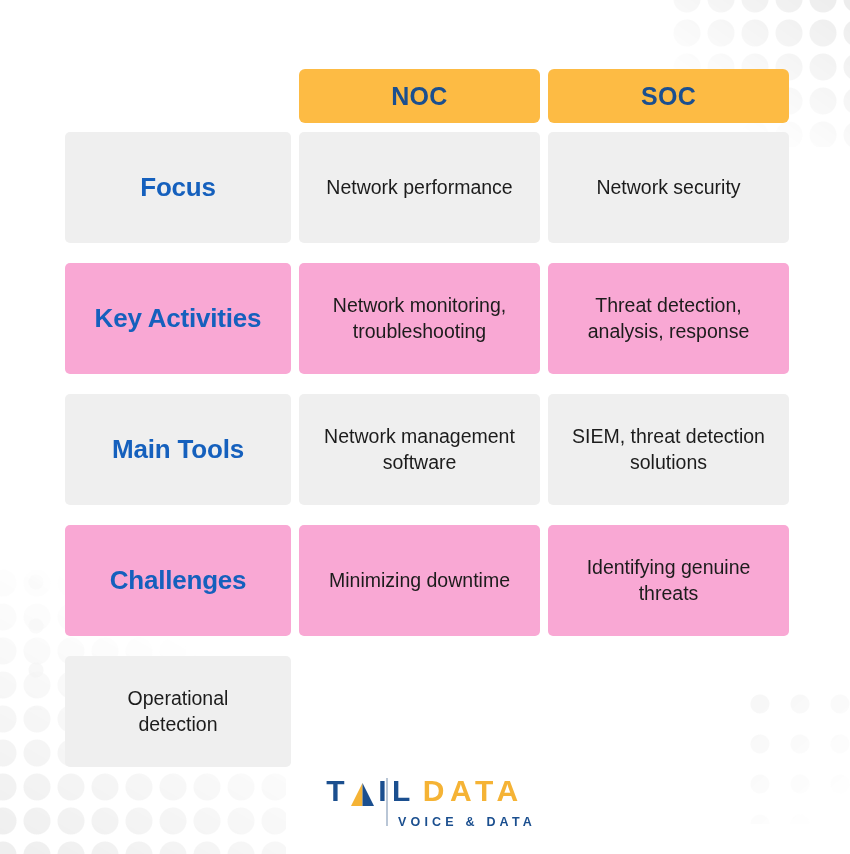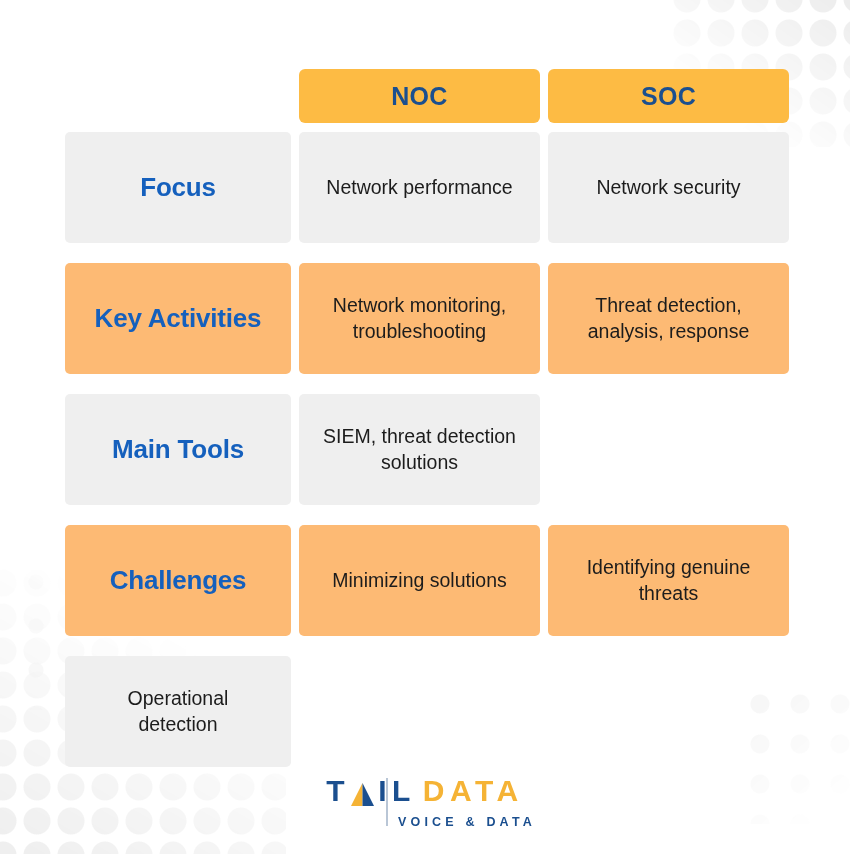--- a/index.html
+++ b/index.html
@@ -103,21 +103,21 @@
     height: 54px;
     border-radius: 6px;
     font-size: 25px;
     font-weight: bold;
     color: #1B4F8F;
     letter-spacing: 0.3px;
   }
 
   
   .row-light .cell { background: #efefef; }
-  .row-dark  .cell { background: #fdba74; }
+  .row-dark  .cell { background: #f9a8d4; }
 
   .label-cell {
     height: 111px;
     font-size: 26px;
     font-weight: bold;
     color: #1560BD;
     letter-spacing: -0.2px;
   }
 
   .value-cell {
@@ -209,26 +209,27 @@
   </div>
 
   <div class="grid-row row-dark">
     <div class="cell label-cell">Key Activities</div>
     <div class="cell value-cell">Network monitoring, troubleshooting</div>
     <div class="cell value-cell">Threat detection, analysis, response</div>
   </div>
 
   <div class="grid-row row-light">
     <div class="cell label-cell">Main Tools</div>
+    <div class="cell value-cell">Network management software</div>
     <div class="cell value-cell">SIEM, threat detection solutions</div>
   </div>
 
   <div class="grid-row row-dark">
     <div class="cell label-cell">Challenges</div>
-    <div class="cell value-cell">Minimizing solutions</div>
+    <div class="cell value-cell">Minimizing downtime</div>
     <div class="cell value-cell">Identifying genuine threats</div>
   </div>
 
   <div class="grid-row row-light">
     <div class="cell value-cell">Operational detection</div>
   </div>
 
 </div>
 
 <div id="logo">

